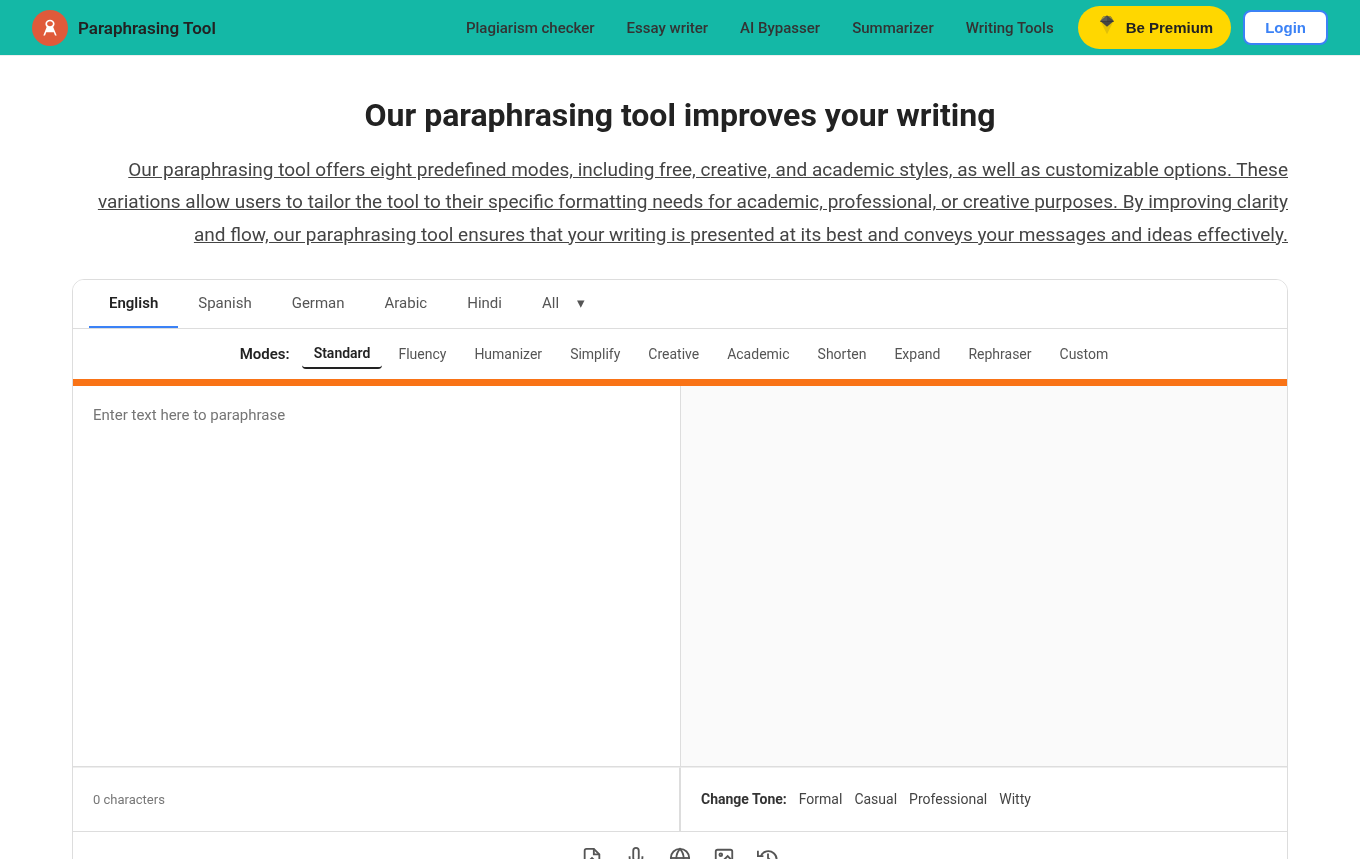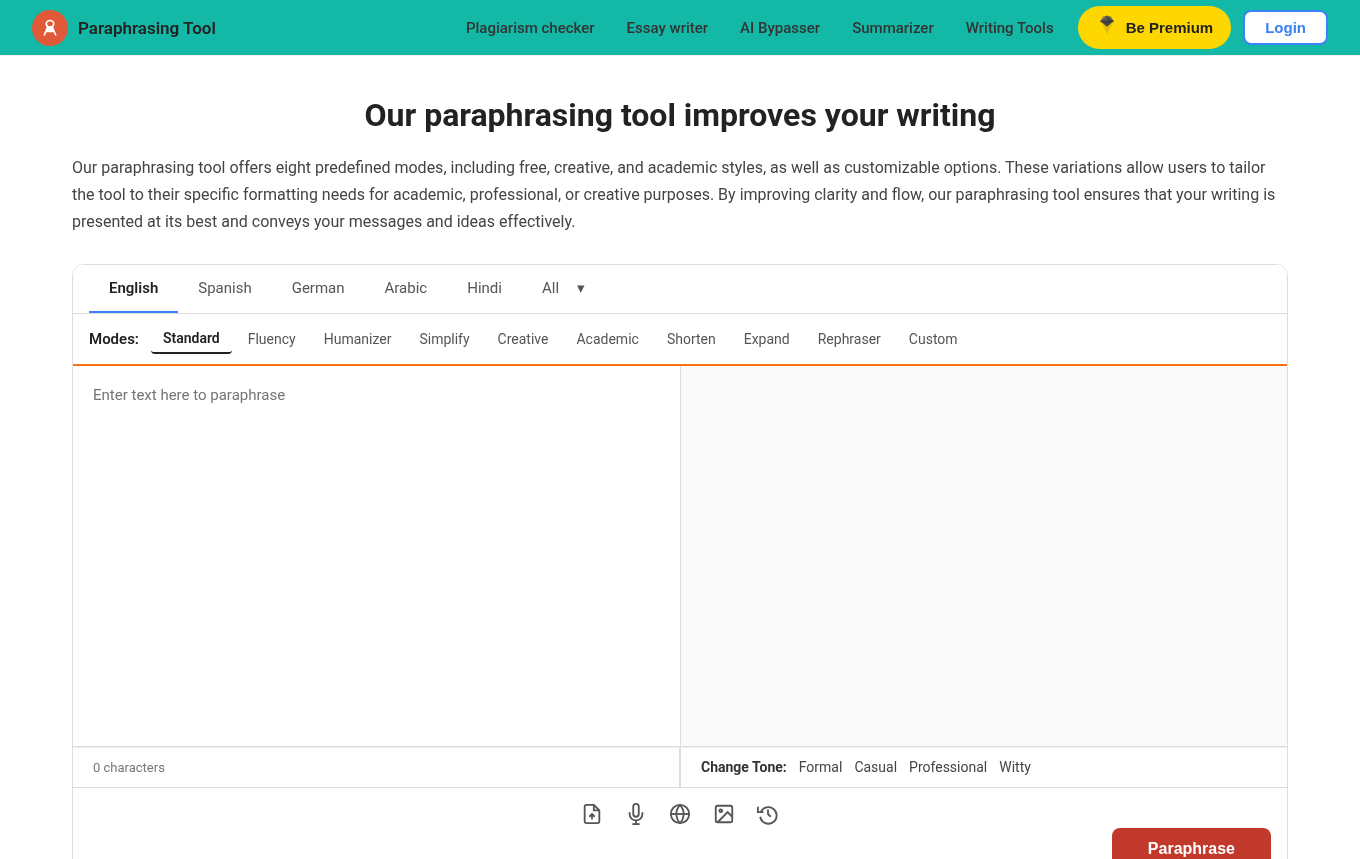--- a/index.html
+++ b/index.html
@@ -86,25 +86,26 @@
       padding: 40px 32px 0;
     }
     .hero-title {
       text-align: center;
       font-size: 32px;
       font-weight: 700;
       color: #222;
       margin-bottom: 20px;
     }
     .hero-desc {
-      text-align: left;
-      font-size: 16px;
+      text-align: right;
+      font-size: 19px;
       line-height: 1.7;
       color: #444;
       margin-bottom: 28px;
+      text-decoration: underline;
     }
 
     
     .tool-box {
       border: 1px solid #ddd;
       border-radius: 12px;
       overflow: hidden;
     }
 
     
@@ -135,23 +136,24 @@
       font-size: 15px;
       cursor: pointer;
       color: #555;
     }
 
     
     .modes-bar {
       display: flex;
       align-items: center;
       padding: 10px 16px;
-      border-bottom: 2px solid #f97316;
+      border-bottom: 7px solid #f97316;
       gap: 4px;
       flex-wrap: wrap;
+      justify-content: center;
     }
     .modes-label {
       font-size: 15px;
       font-weight: 600;
       color: #222;
       margin-right: 8px;
     }
     .mode-item {
       padding: 6px 12px;
       font-size: 14px;
@@ -194,21 +196,21 @@
       font-family: inherit;
     }
     .output-area {
       flex: 1;
       padding: 20px;
       font-size: 15px;
       color: #888;
       background: transparent;
     }
     .char-count-bar {
-      padding: 12px 20px;
+      padding: 24px 20px;
       font-size: 13px;
       color: #777;
       border-top: 1px solid #eee;
       border-right: 1px solid #ddd;
     }
     .change-tone-bar {
       padding: 10px 20px;
       font-size: 13px;
       color: #333;
       border-top: 1px solid #eee;

